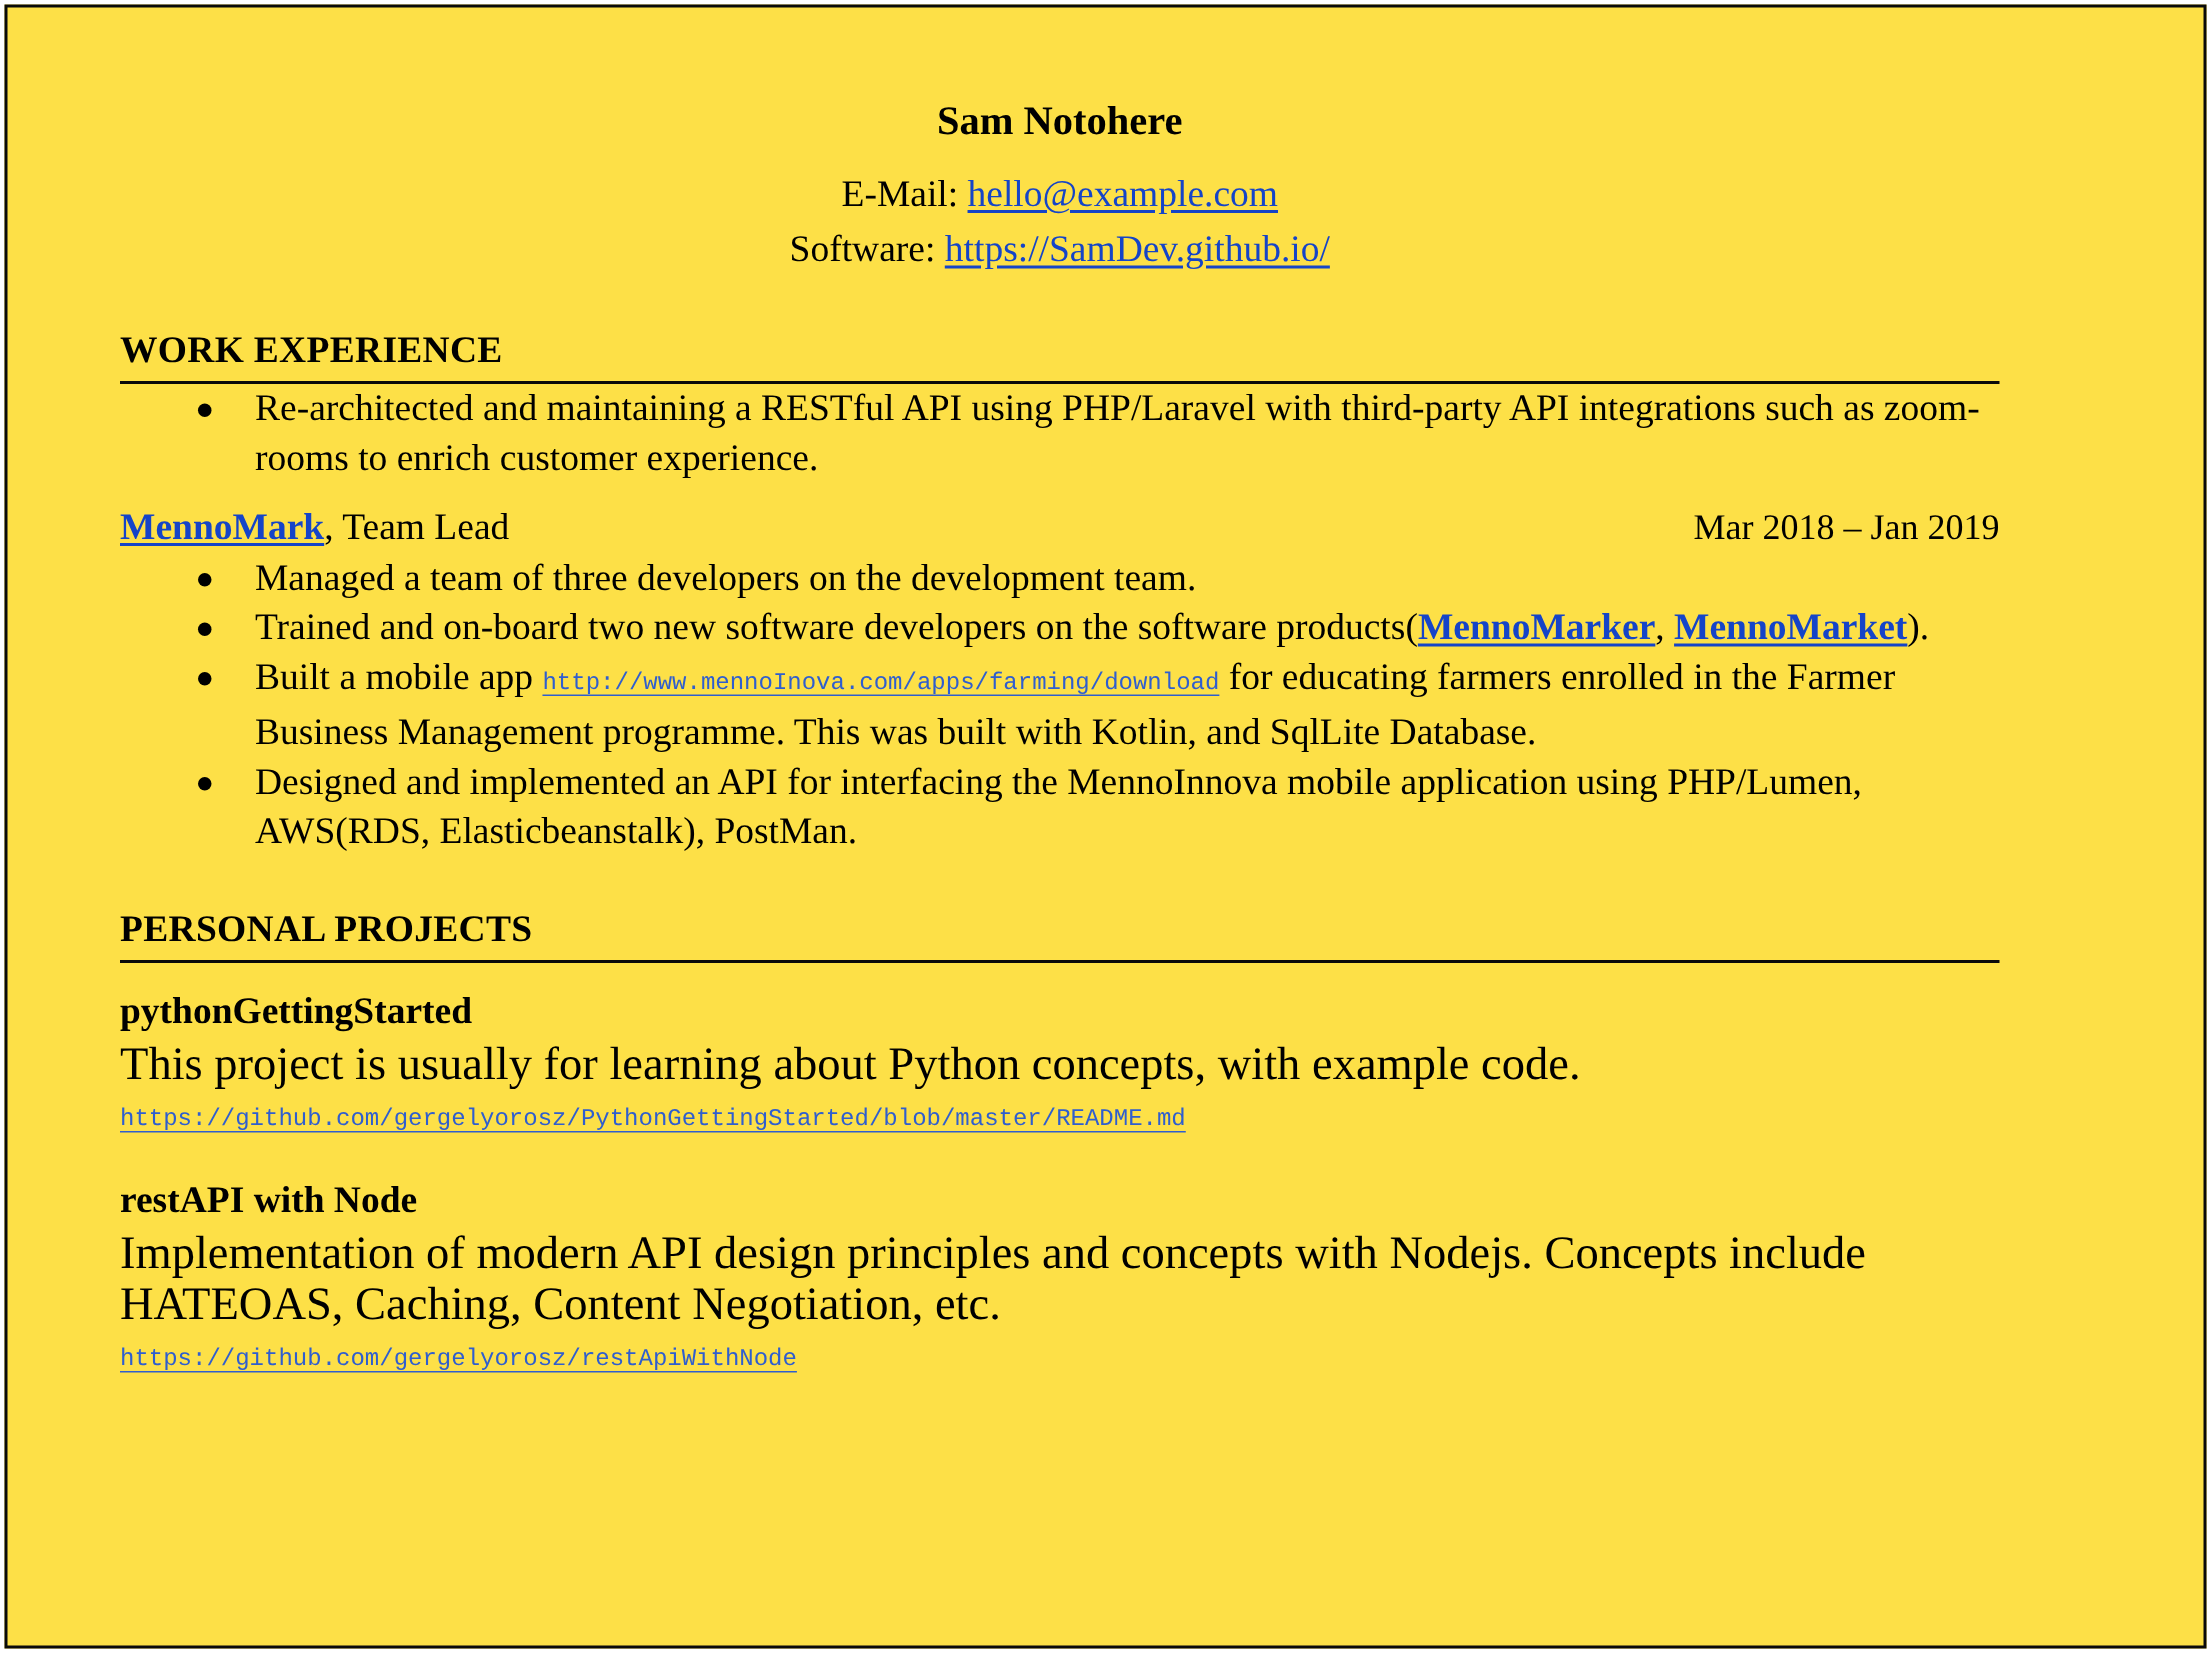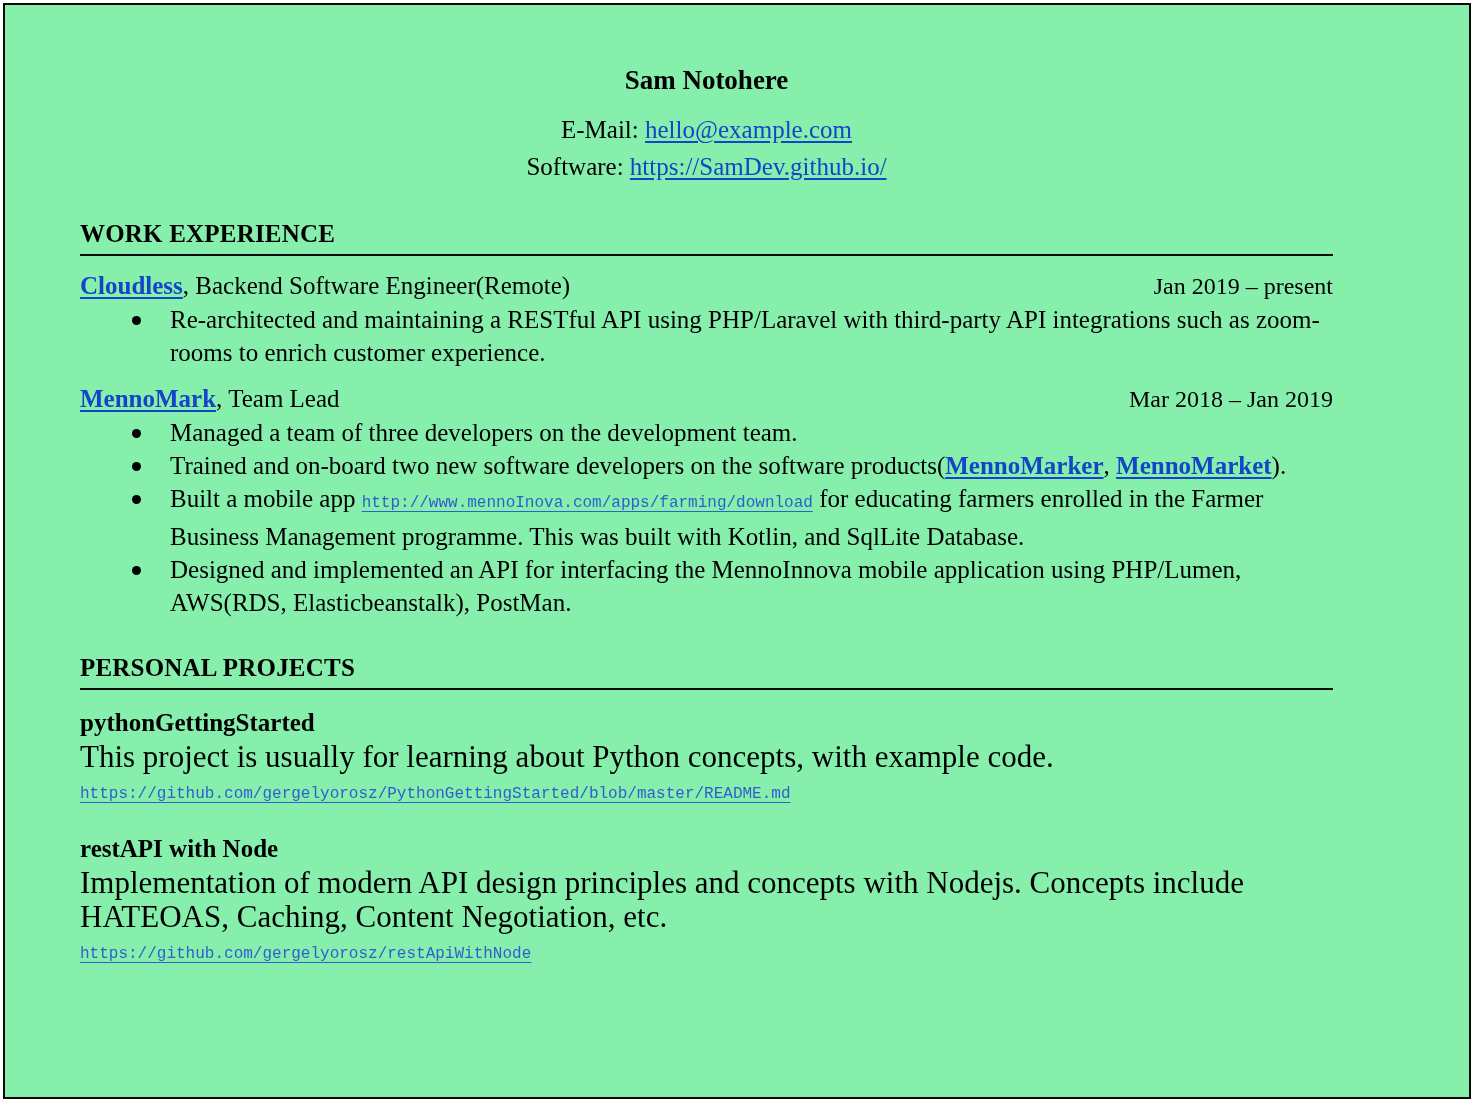--- a/index.html
+++ b/index.html
@@ -6,21 +6,21 @@
   html, body { background: #ffffff; }
   body {
     width: 1474px; height: 1102px;
     font-family: "Liberation Serif", "DejaVu Serif", serif;
     color: var(--text, #000);
     position: relative;
   }
   .page {
     position: absolute; left: 3px; top: 3px; right: 3px; bottom: 3px;
     border: 2px solid #0a0a0a;
-    background: #86efac;
+    background: #fde047;
     padding: 50px 136px 40px 75px;
     overflow: hidden;
   }
   
   .doc-header { text-align: center; }
   .person-name {
     font-size: 27px; font-weight: bold; line-height: 34px;
     margin-top: 8px;
   }
   .contact { margin-top: 14px; font-size: 25px; line-height: 37px; }
@@ -84,24 +84,20 @@
       <div><span>E-Mail: </span><a class="link" href="#">hello@example.com</a></div>
       <div><span>Software: </span><a class="link" href="#">https://SamDev.github.io/</a></div>
     </div>
   </header>
 
   <section>
     <h2 class="section-heading">WORK EXPERIENCE</h2>
     <div class="rule"></div>
 
     <div class="job">
-      <div class="job-header">
-        <div class="job-title"><a class="company-link" href="#">Cloudless</a><span>, Backend Software Engineer(Remote)</span></div>
-        <div class="job-dates">Jan 2019 – present</div>
-      </div>
       <ul class="bullets">
         <li>
             <span class="dot">
               <span></span>
             </span>
             <span class="bullet-text"><span>Re-architected and maintaining a RESTful API using PHP/Laravel with third-party API integrations such as zoom-rooms to enrich customer experience.</span></span>
           </li>
       </ul>
     </div>
 

